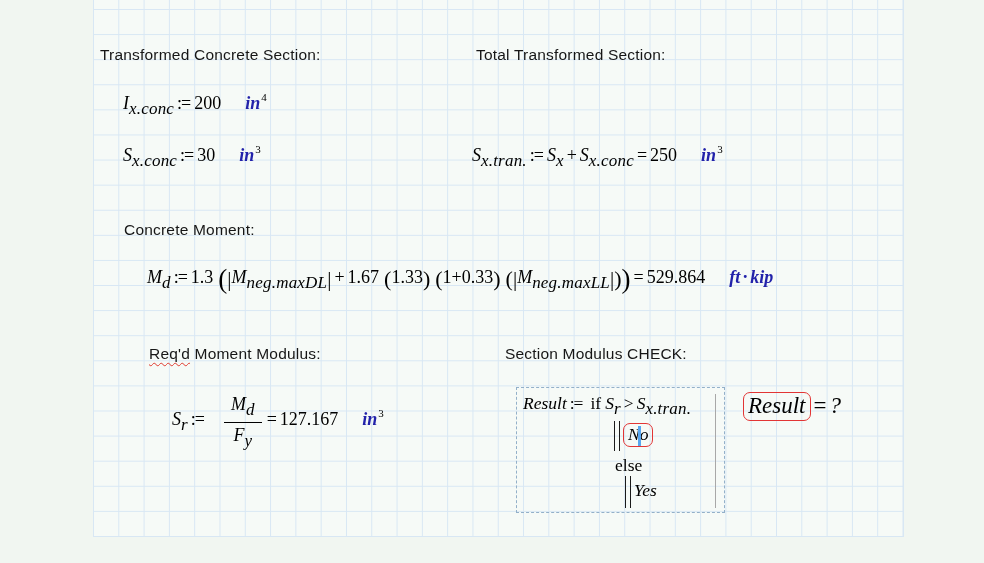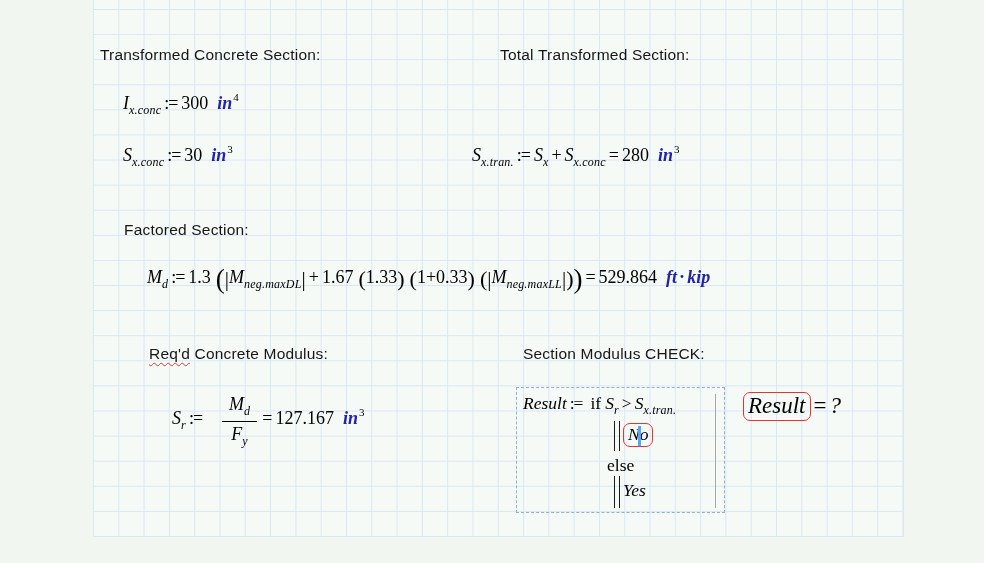--- a/index.html
+++ b/index.html
@@ -29,26 +29,26 @@
     text-decoration-color:#e03a2f;
     text-decoration-thickness:1px;
     text-underline-offset:3px;
   }
 
   .mathreg {
     position:absolute; font-family:"Liberation Serif", serif;
     font-size:18px; color:#000; white-space:nowrap;
   }
   .var { font-style:italic; }
-  .sub { font-size:12px; font-style:italic; vertical-align:-5px; letter-spacing:0.2px; }
+  .sub { font-size:17px; font-style:italic; vertical-align:-5px; letter-spacing:0.2px; }
   .sup { font-size:11px; vertical-align:8px; margin-left:1px; }
   .asg { letter-spacing:-1px; margin:0 4px 0 3px; }
   .opr { margin:0 3px; }
   .numv { font-style:normal; }
-  .unit { color:#2222aa; font-weight:bold; font-style:italic; margin-left:9px; }
+  .unit { color:#2222aa; font-weight:bold; font-style:italic; margin-left:24px; }
   .udot { color:#2222aa; font-weight:bold; margin:0 2px; }
   .p1 { font-size:27px; line-height:1; vertical-align:-5px; }
   .p2 { font-size:22px; line-height:1; vertical-align:-3px; }
   .ab { font-size:21px; line-height:1; vertical-align:-3px; font-style:normal; }
   .gap { display:inline-block; width:5px; }
 
   .frac { display:inline-block; text-align:center; vertical-align:middle; margin:0 2px -4px 16px; }
   .frac .ftop { display:block; border-bottom:1.3px solid #000; padding:0 7px 2px 7px; }
   .frac .fbot { display:block; padding-top:2px; }
 
@@ -76,66 +76,66 @@
 </style>
 </head>
 <body>
 
 <div id="stage">
   <div id="worksheet"></div>
 
   <div class="heading" style="left:100px; top:46px;">
     <span>Transformed Concrete Section:</span>
   </div>
-  <div class="heading" style="left:500px; top:46px;">
+  <div class="heading" style="left:476px; top:46px;">
     <span>Total Transformed Section:</span>
   </div>
   <div class="heading" style="left:124px; top:221px;">
-    <span>Factored Section:</span>
+    <span>Concrete Moment:</span>
   </div>
   <div class="heading" style="left:149px; top:345px;">
-    <span class="wavy">Req'd</span><span> Concrete Modulus:</span>
+    <span class="wavy">Req'd</span><span> Moment Modulus:</span>
   </div>
-  <div class="heading" style="left:523px; top:345px;">
+  <div class="heading" style="left:505px; top:345px;">
     <span>Section Modulus CHECK:</span>
   </div>
 
   <div class="mathreg" style="left:123px; top:91px;">
-    <span class="var">I</span><span class="sub">x.conc</span><span class="asg">:=</span><span class="numv">300</span><span class="unit">in</span><span class="sup">4</span>
+    <span class="var">I</span><span class="sub">x.conc</span><span class="asg">:=</span><span class="numv">200</span><span class="unit">in</span><span class="sup">4</span>
   </div>
 
   <div class="mathreg" style="left:123px; top:143px;">
     <span class="var">S</span><span class="sub">x.conc</span><span class="asg">:=</span><span class="numv">30</span><span class="unit">in</span><span class="sup">3</span>
   </div>
 
 
   <div class="mathreg" style="left:472px; top:143px;">
-    <span class="var">S</span><span class="sub">x.tran.</span><span class="asg">:=</span><span class="var">S</span><span class="sub">x</span><span class="opr">+</span><span class="var">S</span><span class="sub">x.conc</span><span class="opr">=</span><span class="numv">280</span><span class="unit">in</span><span class="sup">3</span>
+    <span class="var">S</span><span class="sub">x.tran.</span><span class="asg">:=</span><span class="var">S</span><span class="sub">x</span><span class="opr">+</span><span class="var">S</span><span class="sub">x.conc</span><span class="opr">=</span><span class="numv">250</span><span class="unit">in</span><span class="sup">3</span>
   </div>
 
   <div class="mathreg" style="left:147px; top:266px;">
     <span class="var">M</span><span class="sub">d</span><span class="asg">:=</span><span class="numv">1.3</span><span class="gap"></span><span class="p1">(</span><span class="ab">|</span><span class="var">M</span><span class="sub">neg.maxDL</span><span class="ab">|</span><span class="opr">+</span><span class="numv">1.67</span><span class="gap"></span><span class="p2">(</span><span class="numv">1.33</span><span class="p2">)</span><span class="gap"></span><span class="p2">(</span><span class="numv">1+0.33</span><span class="p2">)</span><span class="gap"></span><span class="p2">(</span><span class="ab">|</span><span class="var">M</span><span class="sub">neg.maxLL</span><span class="ab">|</span><span class="p2">)</span><span class="p1">)</span><span class="opr">=</span><span class="numv">529.864</span><span class="unit">ft</span><span class="udot">·</span><span class="unit" style="margin-left:0">kip</span>
   </div>
 
   <div class="mathreg" style="left:172px; top:394px;">
     <span class="var">S</span><span class="sub">r</span><span class="asg">:=</span><span class="frac"><span class="ftop"><span class="var">M</span><span class="sub">d</span></span><span class="fbot"><span class="var">F</span><span class="sub">y</span></span></span><span class="opr">=</span><span class="numv">127.167</span><span class="unit">in</span><span class="sup">3</span>
   </div>
 
   <div class="progbox">
     <div class="vline"></div>
     <div class="progline" style="left:6px; top:5px;">
       <span class="var">Result</span><span class="asg">:=</span><span class="kw">if</span><span class="var">S</span><span class="sub">r</span><span class="opr">&gt;</span><span class="var">S</span><span class="sub">x.tran.</span>
     </div>
     <div class="progline" style="left:97px; top:33px;">
       <span class="dblbar"></span><span class="errbox"><span class="var">No</span><span class="cursor-abs"></span></span>
     </div>
     <div class="progline" style="left:86px; top:67px;">
-      <span class="kw" style="margin:4px">else</span>
+      <span class="kw" style="margin:12px">else</span>
     </div>
-    <div class="progline" style="left:97px; top:88px;">
+    <div class="progline" style="left:108px; top:88px;">
       <span class="dblbar" style="height:32px"></span><span class="var">Yes</span>
     </div>
   </div>
 
   <div class="mathreg" style="left:743px; top:392px; font-size:23px;">
     <span class="errbox"><span class="var">Result</span></span><span class="opr">=</span><span class="var">?</span>
   </div>
 </div>
 
 </body></html>

